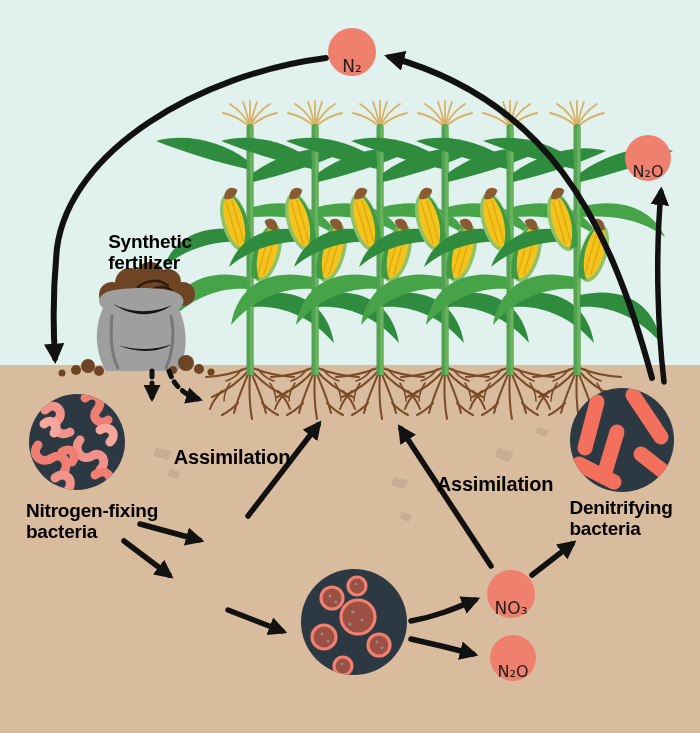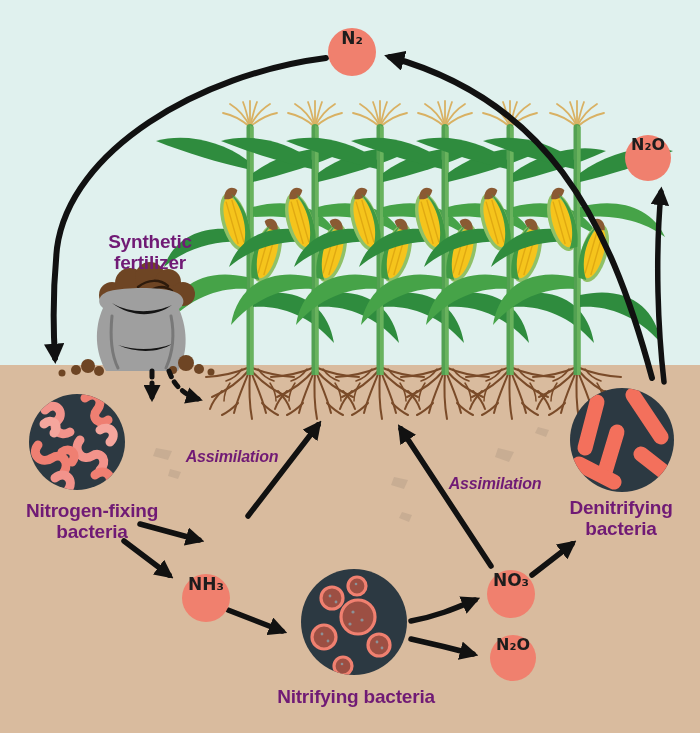--- a/index.html
+++ b/index.html
@@ -10,33 +10,32 @@
     background:#e0f1ee;
     font-family:"Liberation Sans",sans-serif;
   }
   #art{position:absolute;left:0;top:0;}
   .lbl{
     position:absolute;
     transform:translate(-50%,-50%);
     font-weight:700;
     font-size:19px;
     line-height:1.13;
-    color:#701a75;
-    text-align:center;
+    color:#000000;
     white-space:pre-line;
     letter-spacing:-0.2px;
   }
-  .lbl.small{font-size:16px;font-style:italic;}
+  .lbl.small{font-size:20px;}
   .mol{
     position:absolute;
     border-radius:50%;
     background:#f0806e;
-    display:flex;align-items:flex-start;justify-content:center;
+    display:flex;align-items:flex-end;justify-content:center;
     font-family:"DejaVu Sans",sans-serif;
-    font-weight:700;
+    font-weight:400;
     font-size:17px;
     color:#1d1d1d;
   }
 </style>
 </head>
 <body>
 
 <div id="stage">
 
   <svg id="art" width="700" height="733" viewBox="0 0 700 733">
@@ -237,32 +236,28 @@
       <path d="M491,566 L401,429" stroke-width="5.5" marker-end="url(#ah)"></path>
     </g>
   </svg>
 
   <div class="mol" style="left:328px;top:28px;width:48px;height:48px;">
     <span>N₂</span>
   </div>
   <div class="mol" style="left:625px;top:135px;width:46px;height:46px;font-size:16px;">
     <span>N₂O</span>
   </div>
-  <div class="mol" style="left:182px;top:574px;width:48px;height:48px;">
-    <span>NH₃</span>
-  </div>
   <div class="mol" style="left:487px;top:570px;width:48px;height:48px;">
     <span>NO₃</span>
   </div>
   <div class="mol" style="left:490px;top:635px;width:46px;height:46px;font-size:16px;">
     <span>N₂O</span>
   </div>
 
   <div class="lbl" style="left:150px;top:252px;">Synthetic
 fertilizer</div>
   <div class="lbl" style="left:92px;top:521px;">Nitrogen-fixing
 bacteria</div>
   <div class="lbl" style="left:621px;top:518px;">Denitrifying
 bacteria</div>
-  <div class="lbl" style="left:356px;top:697px;">Nitrifying bacteria</div>
   <div class="lbl small" style="left:232px;top:457px;">Assimilation</div>
   <div class="lbl small" style="left:495px;top:484px;">Assimilation</div>
 </div>
 
 </body></html>

